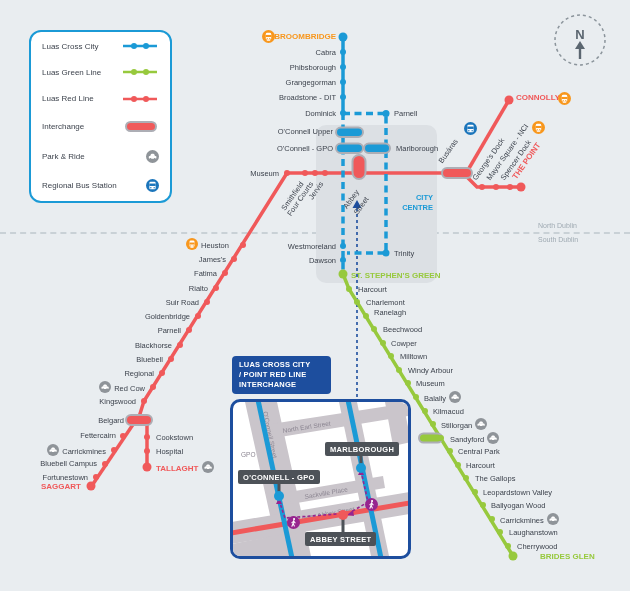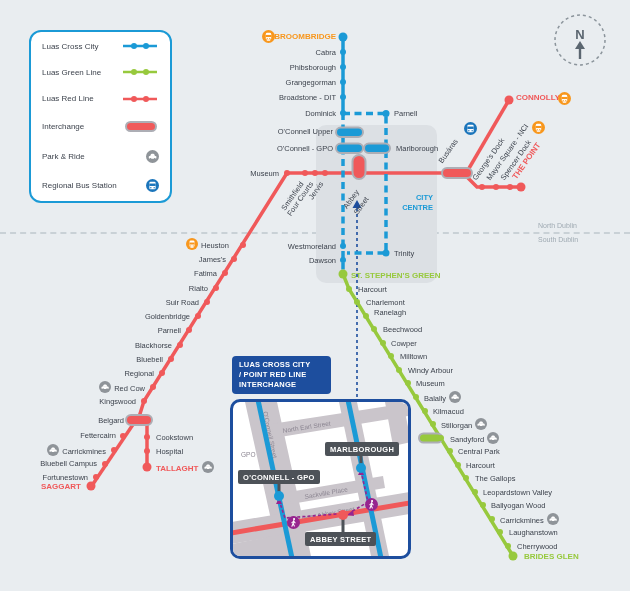--- a/index.html
+++ b/index.html
@@ -439,21 +439,21 @@
             <path d="M4.4 6.6 L5.3 4.7 q.3-.7 1-.7 h1.6 q.7 0 1 .7 l.8 1.9 z"></path>
             <rect x="3" y="6.4" width="8.2" height="3" rx="1"></rect>
           </g>
           <circle cx="4.8" cy="9.4" r=".9" fill="#8f9499"></circle>
           <circle cx="9.4" cy="9.4" r=".9" fill="#8f9499"></circle>
         </svg>
       </span>
   </div>
   <div class="stn" style="left:509px;top:528px">Laughanstown</div>
   <div class="stn" style="left:517px;top:542px">Cherrywood</div>
-  <div class="stn term-green" style="left:524px;top:552px">BRIDES GLEN</div>
+  <div class="stn term-green" style="left:540px;top:552px">BRIDES GLEN</div>
 
   <div id="inset-title">
     <div>LUAS CROSS CITY</div>
     <div>/ POINT RED LINE</div>
     <div>INTERCHANGE</div>
   </div>
 
   <div id="inset">
     <svg width="175" height="154" viewBox="0 0 175 154">
       <g fill="#cac5cb">

